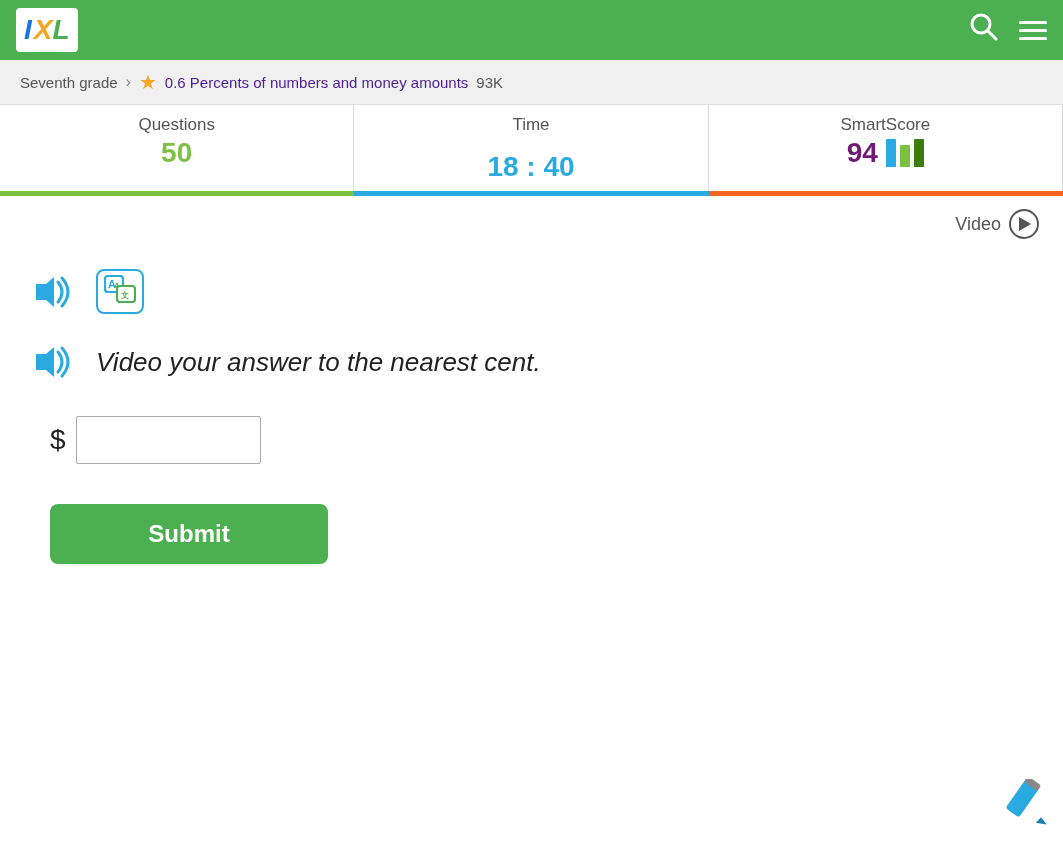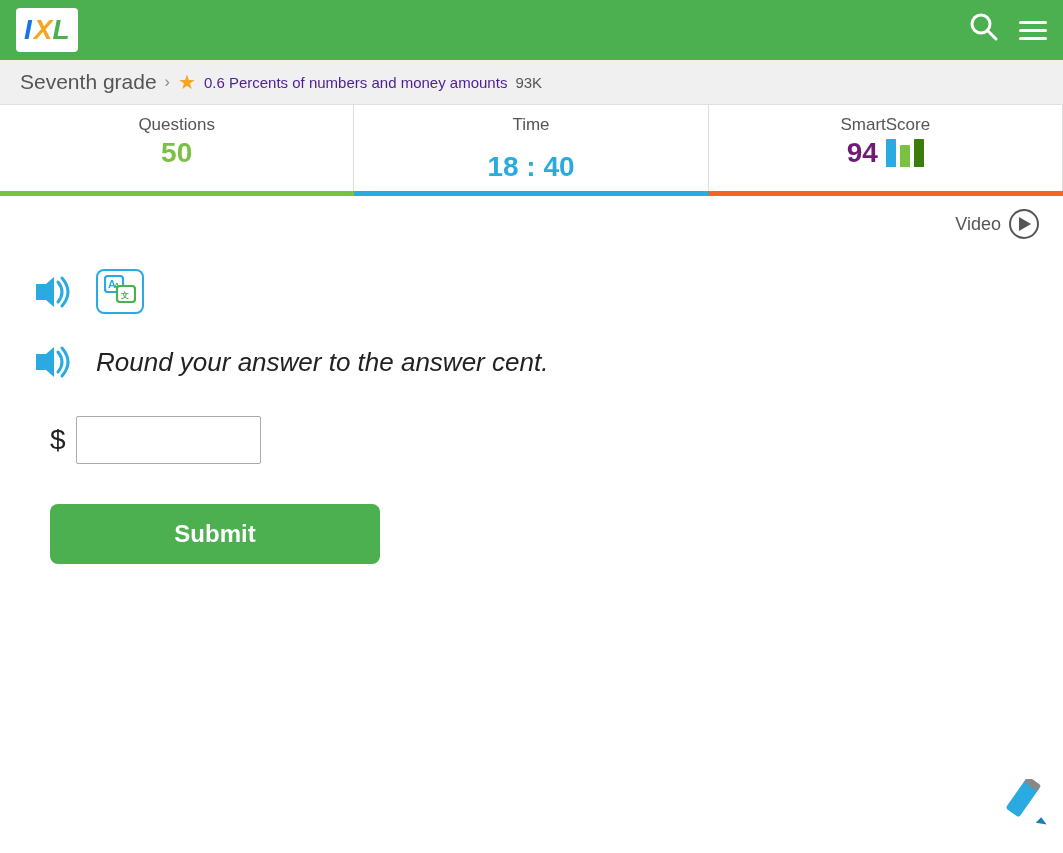--- a/index.html
+++ b/index.html
@@ -71,21 +71,21 @@
     .breadcrumb {
       background: #f0f0f0;
       padding: 10px 20px;
       display: flex;
       align-items: center;
       gap: 8px;
       border-bottom: 1px solid #e0e0e0;
     }
     .breadcrumb-text {
       color: #555;
-      font-size: 21px;
+      font-size: 15px;
     }
     .breadcrumb-arrow {
       color: #888;
       font-size: 16px;
     }
     .breadcrumb-star {
       color: #f5a623;
       font-size: 20px;
     }
     .breadcrumb-topic {
@@ -96,20 +96,21 @@
     .breadcrumb-count {
       color: #555;
       font-size: 15px;
     }
 
     
     .stats-bar {
       display: flex;
       border-bottom: 4px solid #e0e0e0;
       position: relative;
+      justify-content: flex-end;
     }
     .stat-col {
       flex: 1;
       text-align: center;
       padding: 10px 0 8px 0;
     }
     .stat-col:not(:last-child) {
       border-right: 1px solid #ddd;
     }
     .stat-label {
@@ -293,21 +294,21 @@
 
     
     .submit-btn {
       background: #4caf50;
       color: white;
       border: none;
       border-radius: 8px;
       font-size: 24px;
       font-weight: 600;
       padding: 16px 0;
-      width: 330px;
+      width: 278px;
       cursor: pointer;
       margin-left: 20px;
     }
 
     
     .pencil-area {
       position: fixed;
       bottom: 20px;
       right: 10px;
     }
@@ -412,21 +413,21 @@
 
   
   <div class="instruction-row">
     <div class="sound-icon">
       <svg width="46" height="36" viewBox="0 0 46 36" fill="none" xmlns="http://www.w3.org/2000/svg">
         <polygon points="6,10 16,10 24,3 24,33 16,26 6,26" fill="#29abe2"></polygon>
         <path d="M28,8 Q36,18 28,28" stroke="#29abe2" stroke-width="3" fill="none" stroke-linecap="round"></path>
         <path d="M32,4 Q44,18 32,32" stroke="#29abe2" stroke-width="3" fill="none" stroke-linecap="round"></path>
       </svg>
     </div>
-    <div class="instruction-text">Round your answer to the answer cent.</div>
+    <div class="instruction-text">Video your answer to the nearest cent.</div>
   </div>
 
   
   <div class="answer-area">
     <span class="dollar-sign">$</span>
     <input class="answer-input" type="text" style="">
   </div>
 
   
   <button class="submit-btn">Submit</button>

